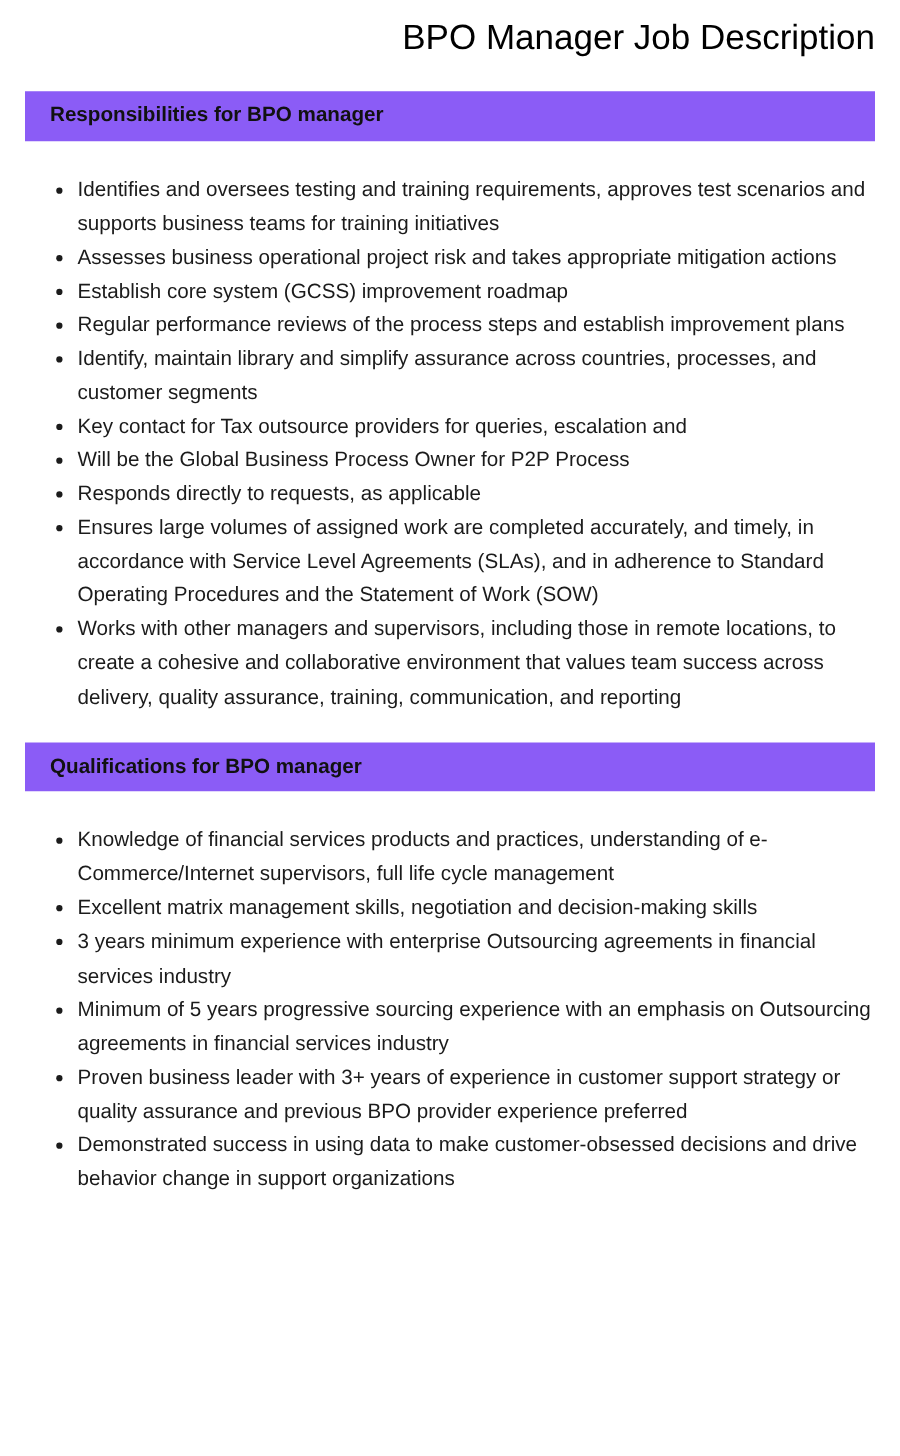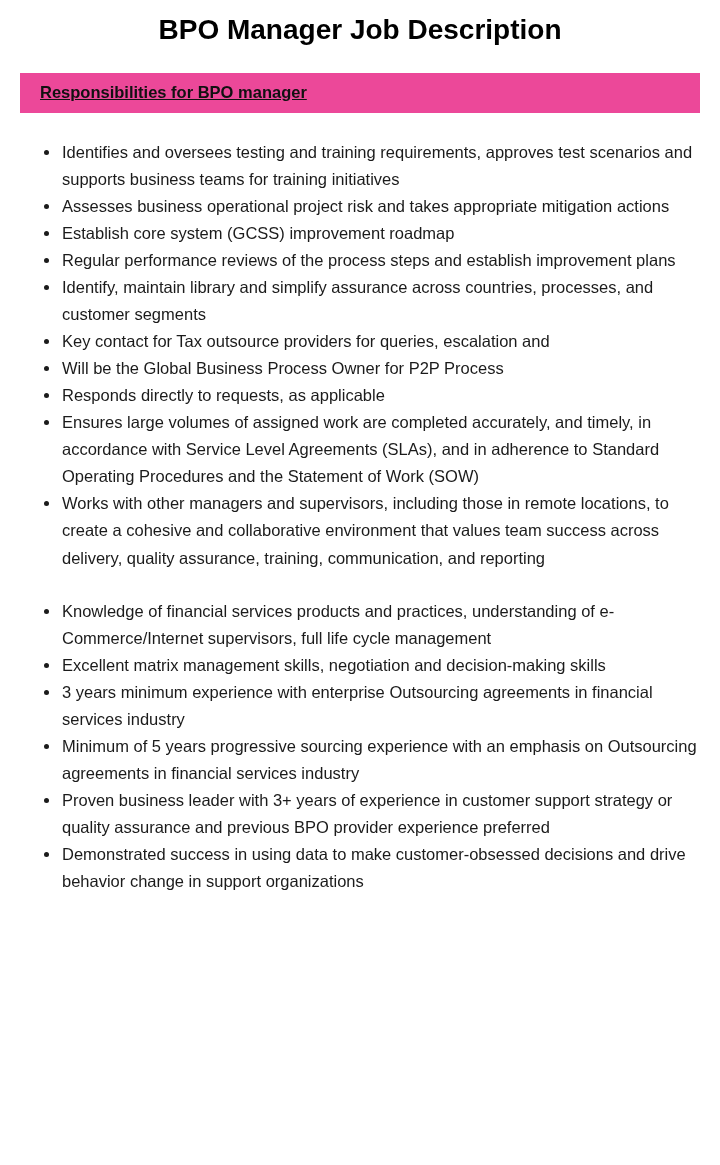--- a/index.html
+++ b/index.html
@@ -15,39 +15,38 @@
     font-size: 16.5px;
     line-height: 1.64;
     box-sizing: border-box;
   }
   .page {
     box-sizing: border-box;
     width: 720px;
     padding: 4px 20px 30px 20px;
   }
   h1.doc-title {
-    text-align: center;
+    text-align: right;
     font-size: 28px;
     line-height: 1.25;
-    font-weight: 700;
+    font-weight: 400;
     color: #000000;
     margin: 8px 0 26px 0;
   }
   p.intro {
     margin: 0 0 18px 0;
   }
   .section-bar {
-    background: #ec4899;
+    background: #8b5cf6;
     font-size: 16.5px;
     font-weight: 700;
     color: #111111;
     margin: 0 0 0 0;
     padding: 10px 20px;
     line-height: 1.2;
-    text-decoration: underline;
   }
   ul.item-list {
     margin: 26px 0 22px 0;
     padding: 0 0 0 41px;
     list-style-type: disc;
   }
   ul.item-list li {
     margin: 0;
     padding: 0 0 0 1px;
   }
@@ -73,20 +72,21 @@
         <li>Identify, maintain library and simplify assurance across countries, processes, and customer segments</li>
         <li>Key contact for Tax outsource providers for queries, escalation and</li>
         <li>Will be the Global Business Process Owner for P2P Process</li>
         <li>Responds directly to requests, as applicable</li>
         <li>Ensures large volumes of assigned work are completed accurately, and timely, in accordance with Service Level Agreements (SLAs), and in adherence to Standard Operating Procedures and the Statement of Work (SOW)</li>
         <li>Works with other managers and supervisors, including those in remote locations, to create a cohesive and collaborative environment that values team success across delivery, quality assurance, training, communication, and reporting</li>
       </ul>
   </section>
 
   <section>
+    <h2 class="section-bar">Qualifications for BPO manager</h2>
     <ul class="item-list">
         <li>Knowledge of financial services products and practices, understanding of e-Commerce/Internet supervisors, full life cycle management</li>
         <li>Excellent matrix management skills, negotiation and decision-making skills</li>
         <li>3 years minimum experience with enterprise Outsourcing agreements in financial services industry</li>
         <li>Minimum of 5 years progressive sourcing experience with an emphasis on Outsourcing agreements in financial services industry</li>
         <li>Proven business leader with 3+ years of experience in customer support strategy or quality assurance and previous BPO provider experience preferred</li>
         <li>Demonstrated success in using data to make customer-obsessed decisions and drive behavior change in support organizations</li>
       </ul>
   </section>
 

